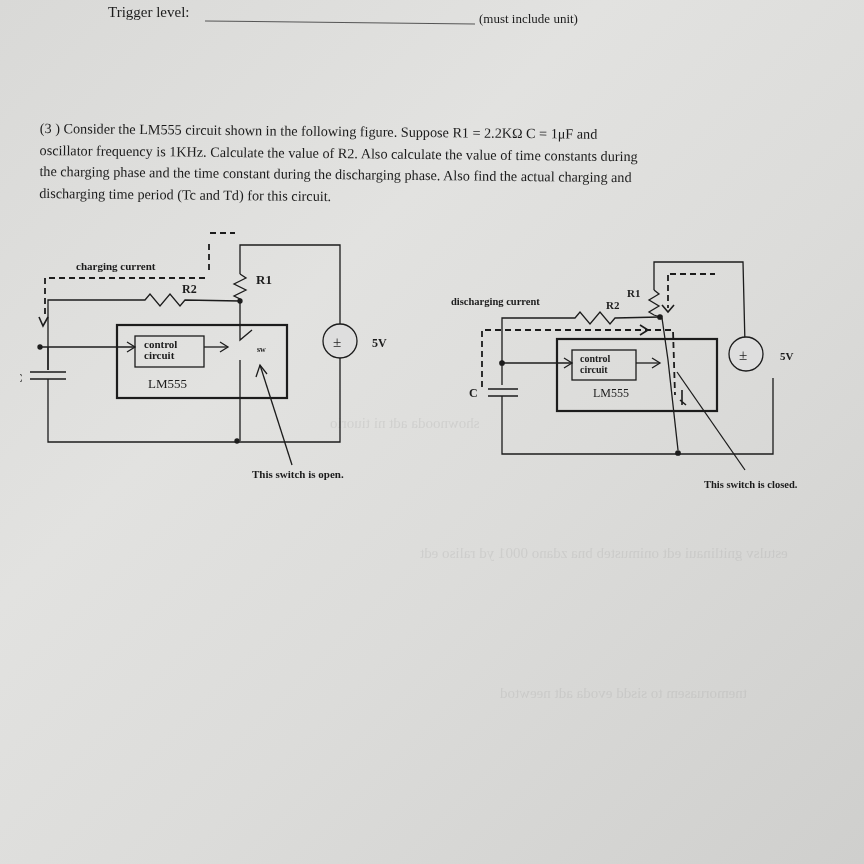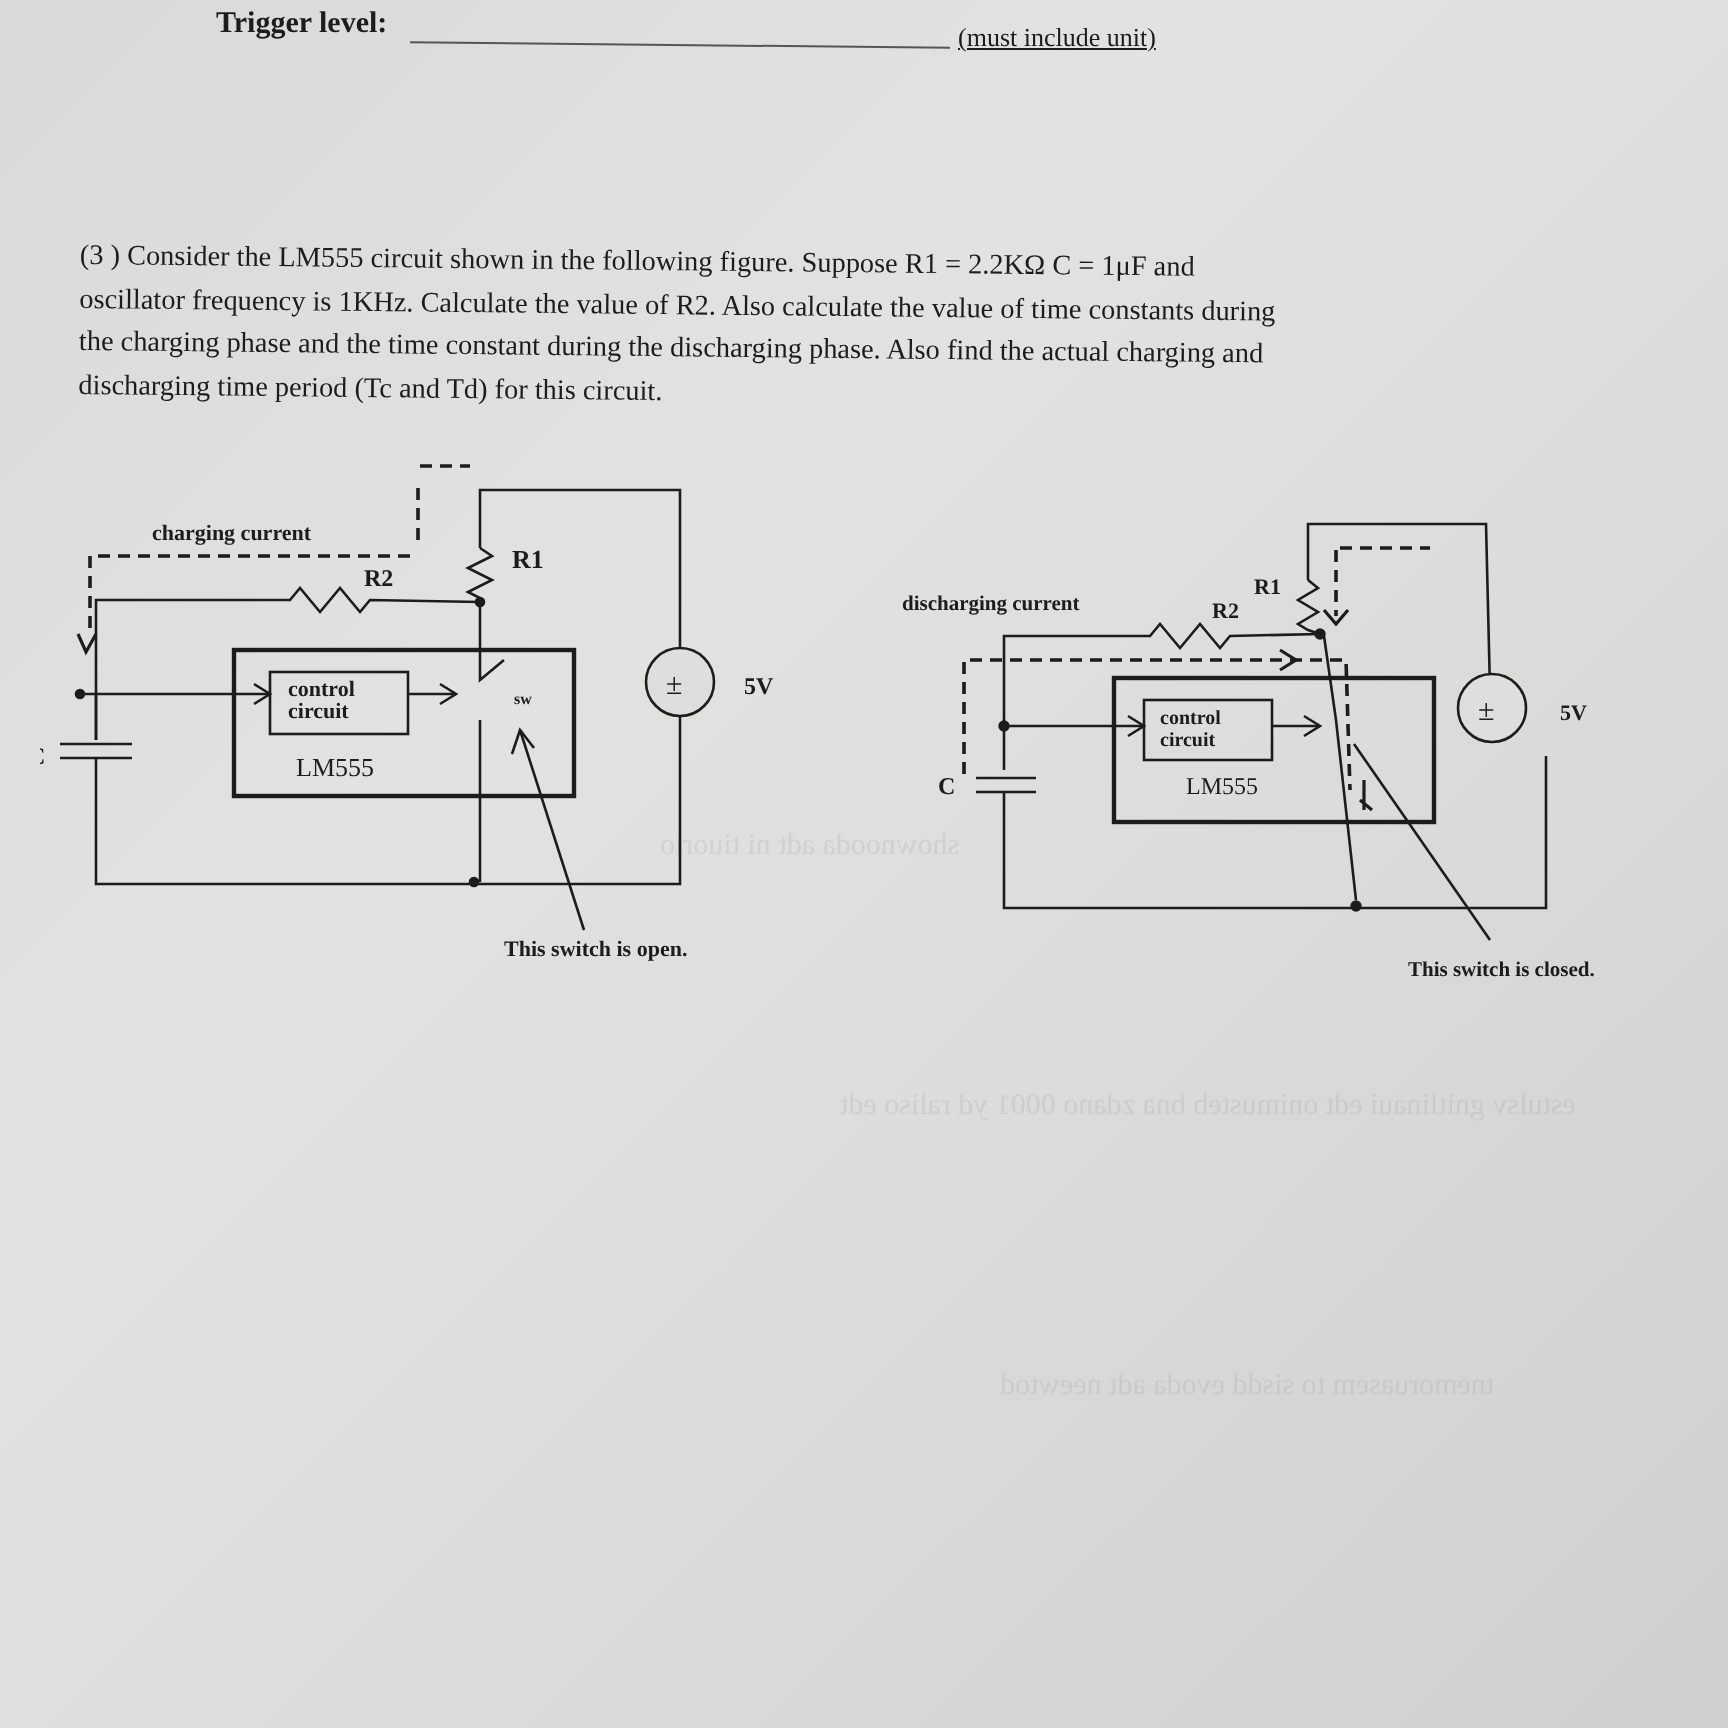--- a/index.html
+++ b/index.html
@@ -3,23 +3,23 @@
   <meta charset="utf-8">
   <style>
     html, body { margin:0; padding:0; }
     body {
       width:864px; height:864px; overflow:hidden; position:relative;
       background: linear-gradient(135deg, #d9d9d7 0%, #e2e2e0 35%, #dcdcda 60%, #cfcfcd 100%);
       font-family: "Liberation Serif", serif;
       color:#1c1c1c;
     }
     .abs { position:absolute; }
-    .trigger-label { left:108px; top:4px; font-size:15px;font-weight:bold; }
+    .trigger-label { left:108px; top:4px; font-size:15px; }
     .trigger-line { left:205px; top:22px; width:270px; border-bottom:1.2px solid #555; transform:rotate(0.6deg); }
-    .trigger-unit { left:479px; top:11px; font-size:13px;text-decoration:underline; }
+    .trigger-unit { left:479px; top:11px; font-size:13px; }
     .question { left:40px; top:118px; width:740px; font-size:14.2px; line-height:21.5px; transform:rotate(0.6deg); transform-origin:left top; }
     .question p { margin:0; }
     svg text { font-family: "Liberation Serif", serif; fill:#1c1c1c; }
     .ghost { color:rgba(120,120,120,0.14); font-size:15px; position:absolute; transform:scaleX(-1); }
   </style>
 </head>
 <body>
 
 <div class="abs trigger-label">Trigger level:</div>
 <div class="abs trigger-line"></div>

